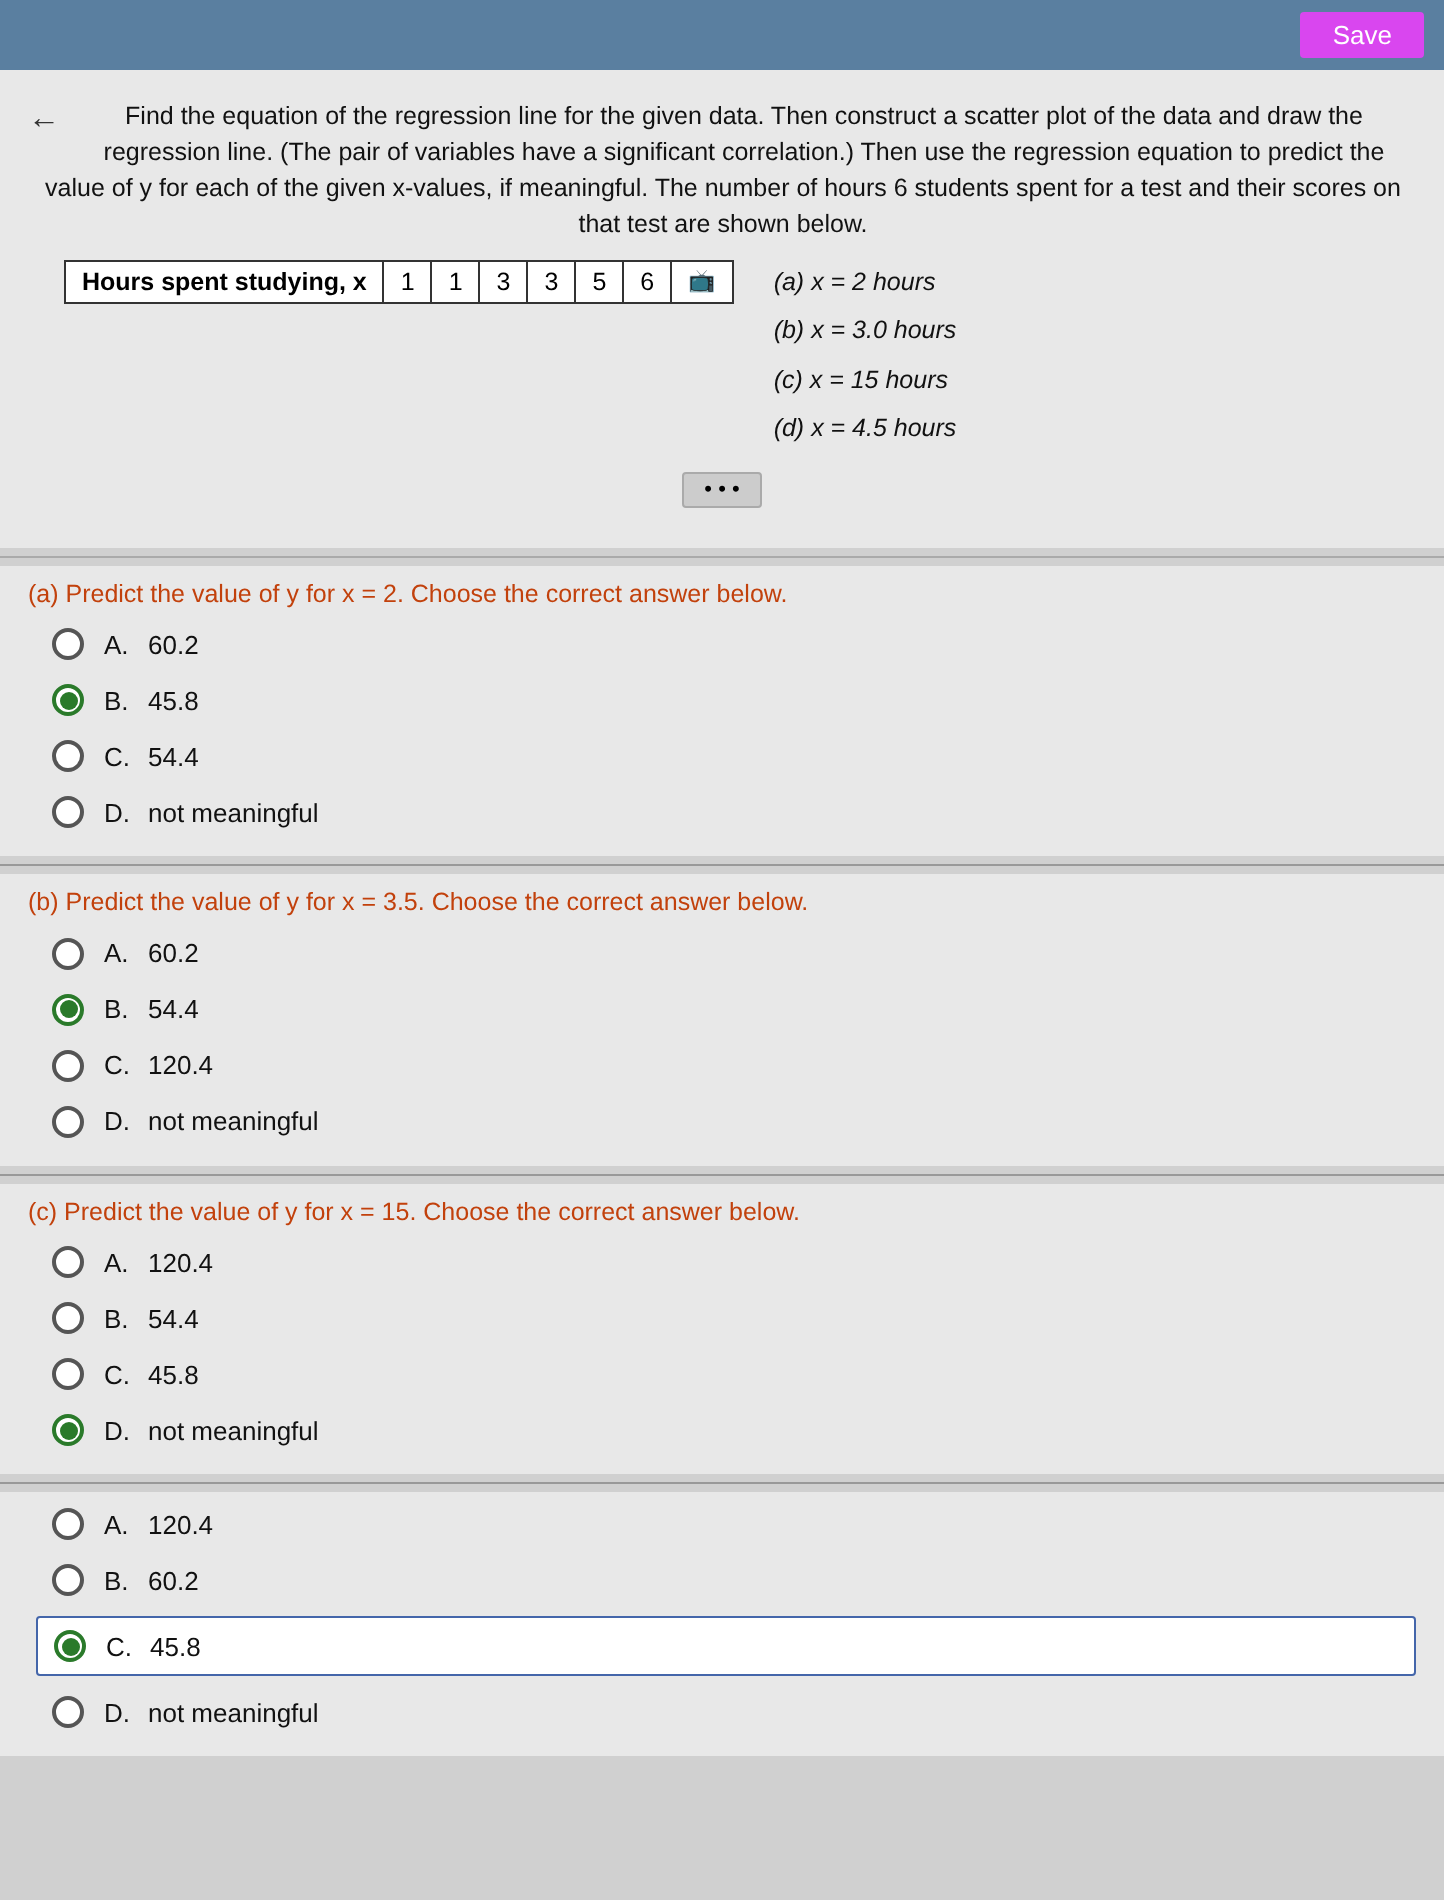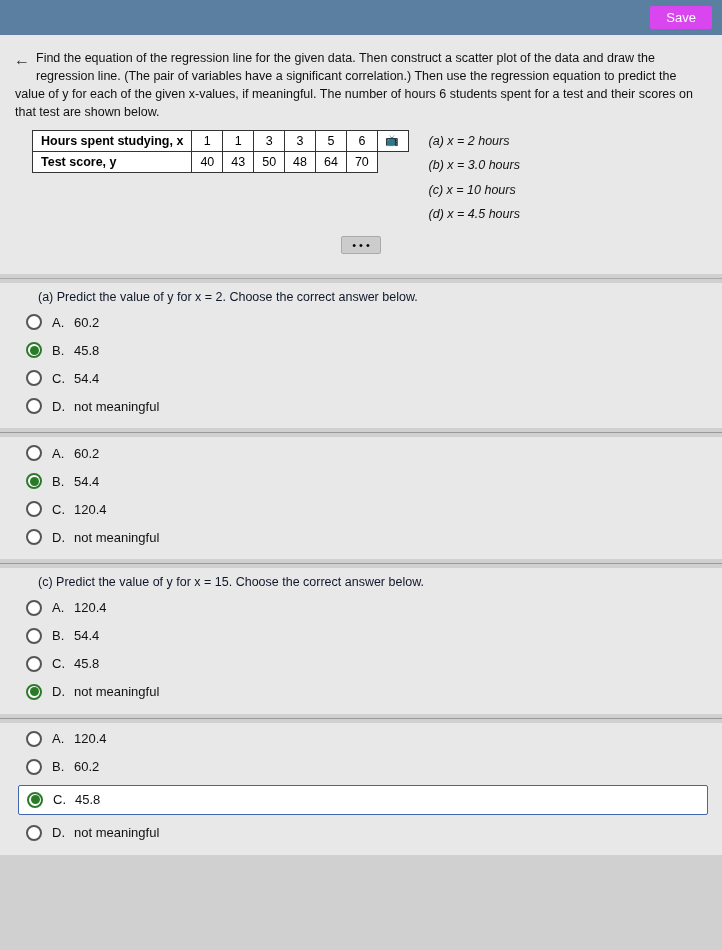--- a/index.html
+++ b/index.html
@@ -39,20 +39,21 @@
       cursor: pointer;
       float: left;
       margin-top: 2px;
     }
     .problem-text {
       font-size: 12.5px;
       line-height: 1.45;
       color: #111;
       margin-left: 1px;
       margin-bottom: 8px;
+      text-align: center;
     }
     .table-container {
       display: flex;
       align-items: flex-start;
       gap: 20px;
       margin-bottom: 8px;
       margin-left: 18px;
     }
     .data-table {
       border-collapse: collapse;
@@ -98,24 +99,23 @@
       border: none;
       border-top: 1px solid #aaa;
       margin: 4px 0;
     }
     .section {
       background: #e8e8e8;
       padding: 6px 14px 4px 14px;
     }
     .section-label {
       font-size: 12.5px;
-      color: #0f172a;
+      color: #c2410c;
       margin-bottom: 6px;
       line-height: 1.4;
-      margin-left: 24px;
     }
     .options-list {
       list-style: none;
       margin-left: 10px;
     }
     .option-item {
       display: flex;
       align-items: center;
       margin-bottom: 8px;
       font-size: 13px;
@@ -188,35 +188,26 @@
           <tr>
         <th>Hours spent studying, x</th>
         <td>1</td>
         <td>1</td>
         <td>3</td>
         <td>3</td>
         <td>5</td>
         <td>6</td>
         <td style="font-size:11px;">📺</td>
       </tr>
-      <tr>
-        <th>Test score, y</th>
-        <td>40</td>
-        <td>43</td>
-        <td>50</td>
-        <td>48</td>
-        <td>64</td>
-        <td>70</td>
-      </tr>
     </tbody>
       </table>
     <div class="side-options">
       <div>(a) x = 2 hours</div>
       <div>(b) x = 3.0 hours</div>
-      <div>(c) x = 10 hours</div>
+      <div>(c) x = 15 hours</div>
       <div>(d) x = 4.5 hours</div>
     </div>
   </div>
 
   <div class="more-btn">
     <button>• • •</button>
   </div>
 </div>
 
 <hr class="divider">
@@ -259,20 +250,21 @@
       </div>
       <span class="option-letter">D.</span>
       <span class="option-value">not meaningful</span>
     </li>
   </ul>
 </div>
 
 <hr class="section-divider">
 
 <div class="section">
+  <div class="section-label">(b) Predict the value of y for x = 3.5. Choose the correct answer below.</div>
   <ul class="options-list">
     <li class="option-item">
       <div class="radio-wrap">
         <div class="radio-outer">
           
         </div>
       </div>
       <span class="option-letter">A.</span>
       <span class="option-value">60.2</span>
     </li>

